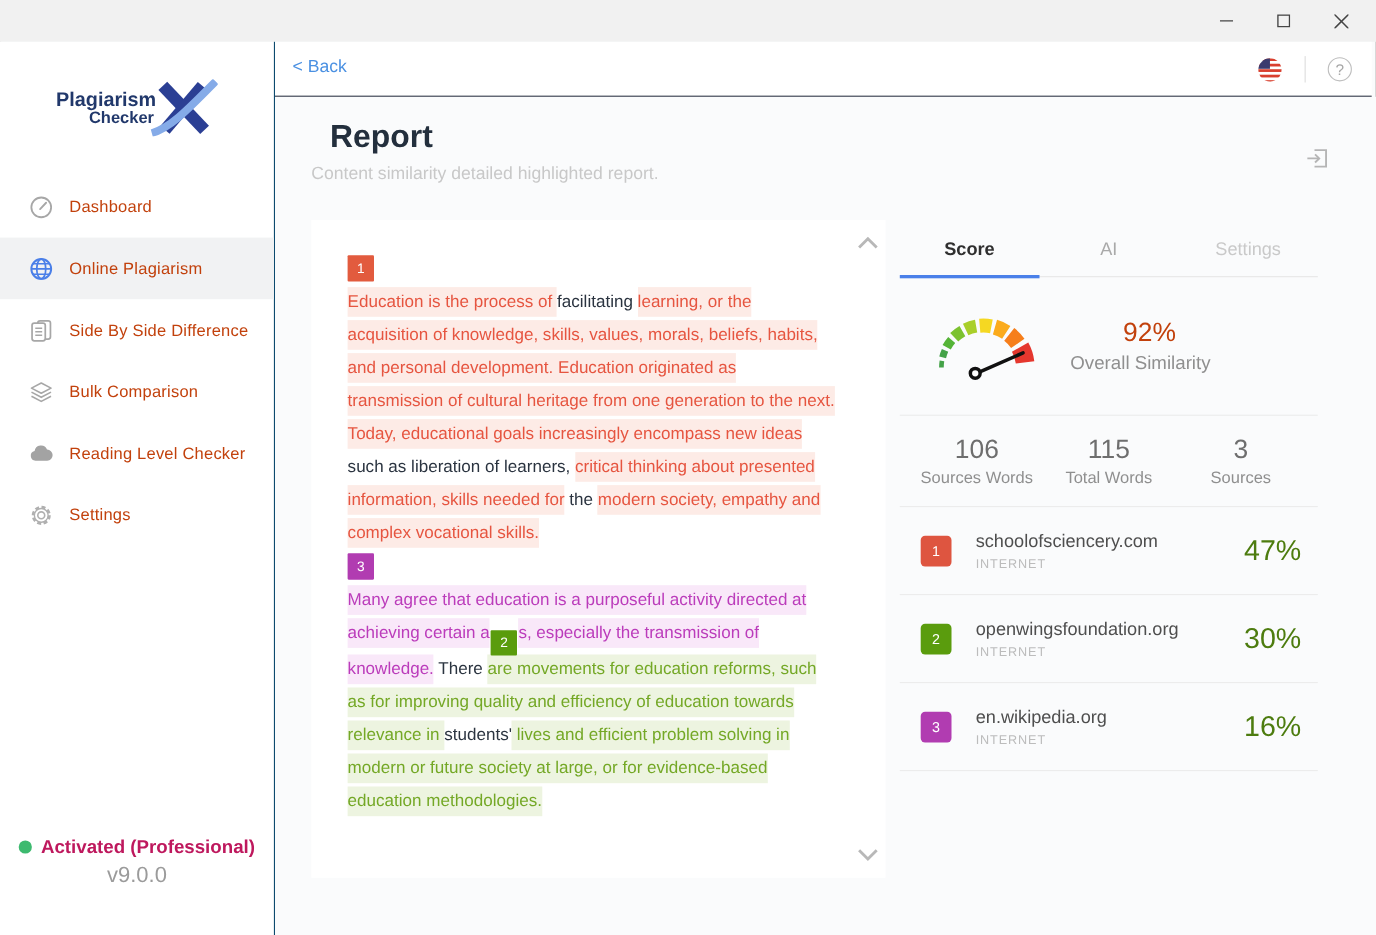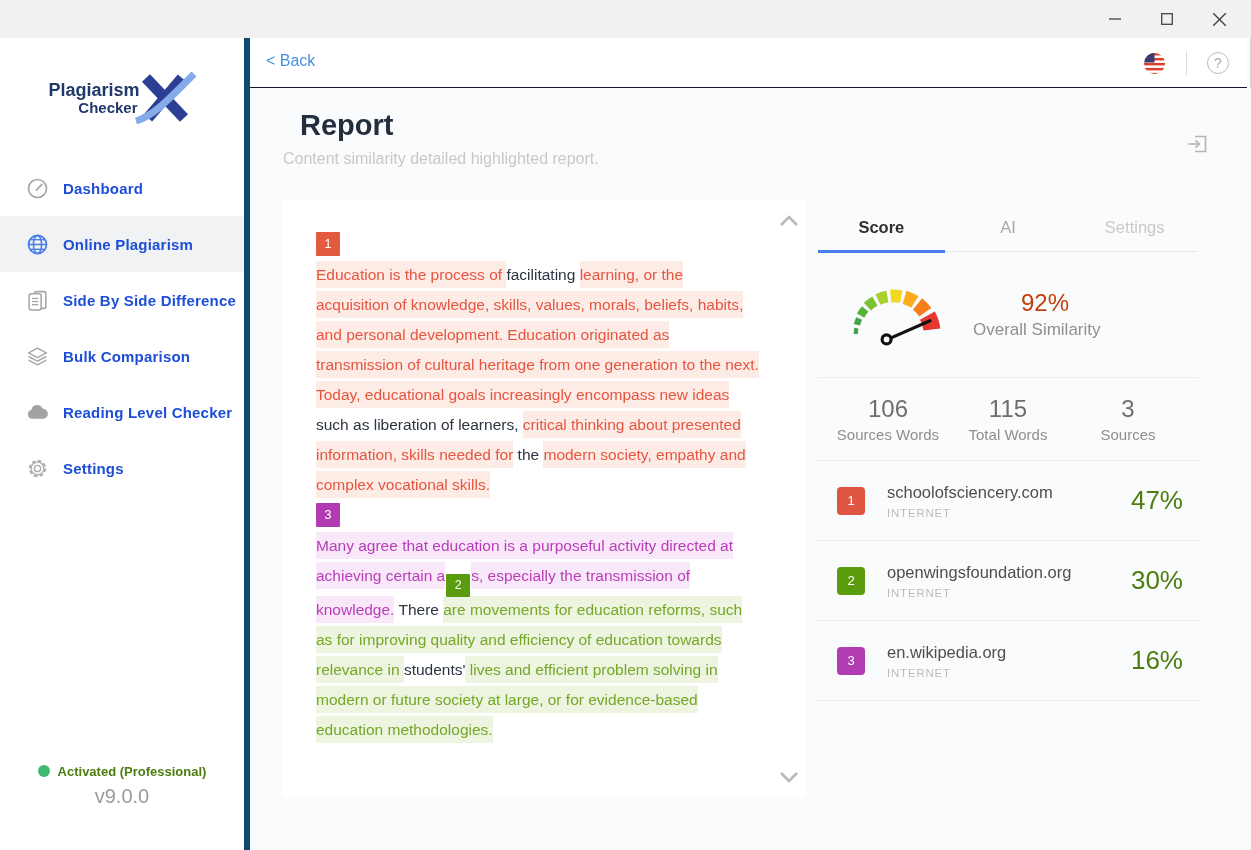--- a/index.html
+++ b/index.html
@@ -11,32 +11,32 @@
   .titlebar { position:absolute; top:0; left:0; right:0; height:38px; background:#f1f1f1; }
   .win-controls { position:absolute; right:6px; top:0; height:38px; display:flex; }
   .win-btn { width:52px; height:38px; display:flex; align-items:center; justify-content:center; cursor:default; }
   .win-btn svg { stroke:#444; stroke-width:1.3; fill:none; }
 
   
   .app { position:absolute; top:38px; left:0; right:0; bottom:0; }
 
   
   .sidebar { position:absolute; top:0; left:0; bottom:0; width:250px; background:#fff;
-             border-right:6px solid #0c4a6e; display:flex; flex-direction:column; }
+             border-right:1px solid #0c4a6e; display:flex; flex-direction:column; }
   .logo { display:flex; align-items:center; justify-content:center; margin:34px 0 28px 0; }
   .logo-text { text-align:right; color:#21386b; font-weight:700; line-height:1.12; margin-right:-8px; z-index:2; }
   .logo-line1 { font-size:18px; }
   .logo-line2 { font-size:15px; padding-right:2px; }
   .nav { margin-top:8px; }
   .nav-item { height:56px; display:flex; align-items:center; padding-left:26px; cursor:pointer; }
   .nav-item.active { background:#f1f2f3; }
   .nav-item .icn { width:23px; height:23px; margin-right:14px; flex:0 0 auto; }
-  .nav-label { font-size:15px; font-weight:700; color:#1d4ed8; letter-spacing:.2px; }
+  .nav-label { font-size:15px; font-weight:400; color:#c2410c; letter-spacing:.2px; }
   .side-footer { margin-top:auto; padding-bottom:42px; text-align:center; }
-  .status-line { font-size:13px; font-weight:700; color:#4d7c0f; display:inline-flex; align-items:center; }
+  .status-line { font-size:17px; font-weight:700; color:#be185d; display:inline-flex; align-items:center; }
   .status-dot { width:12px; height:12px; border-radius:50%; background:#3dba6f; display:inline-block; margin-right:8px; }
   .version { font-size:20px; color:#9b9b9b; margin-top:4px; }
 
   
   .content { position:absolute; left:250px; top:0; right:0; bottom:0; }
   .topbar { position:absolute; top:0; left:0; right:4px; height:50px; background:#fff; border-bottom:1px solid #0f172a; }
   .back-link { position:absolute; left:16px; top:14px; font-size:16px; color:#4a90e2; cursor:pointer; }
   .topbar-right { position:absolute; right:18px; top:0; height:50px; display:flex; align-items:center; gap:20px; }
   .tb-divider { width:1px; height:24px; background:#ddd; }
   .help-icon { width:22px; height:22px; border:1.5px solid #bdbdbd; border-radius:50%;

